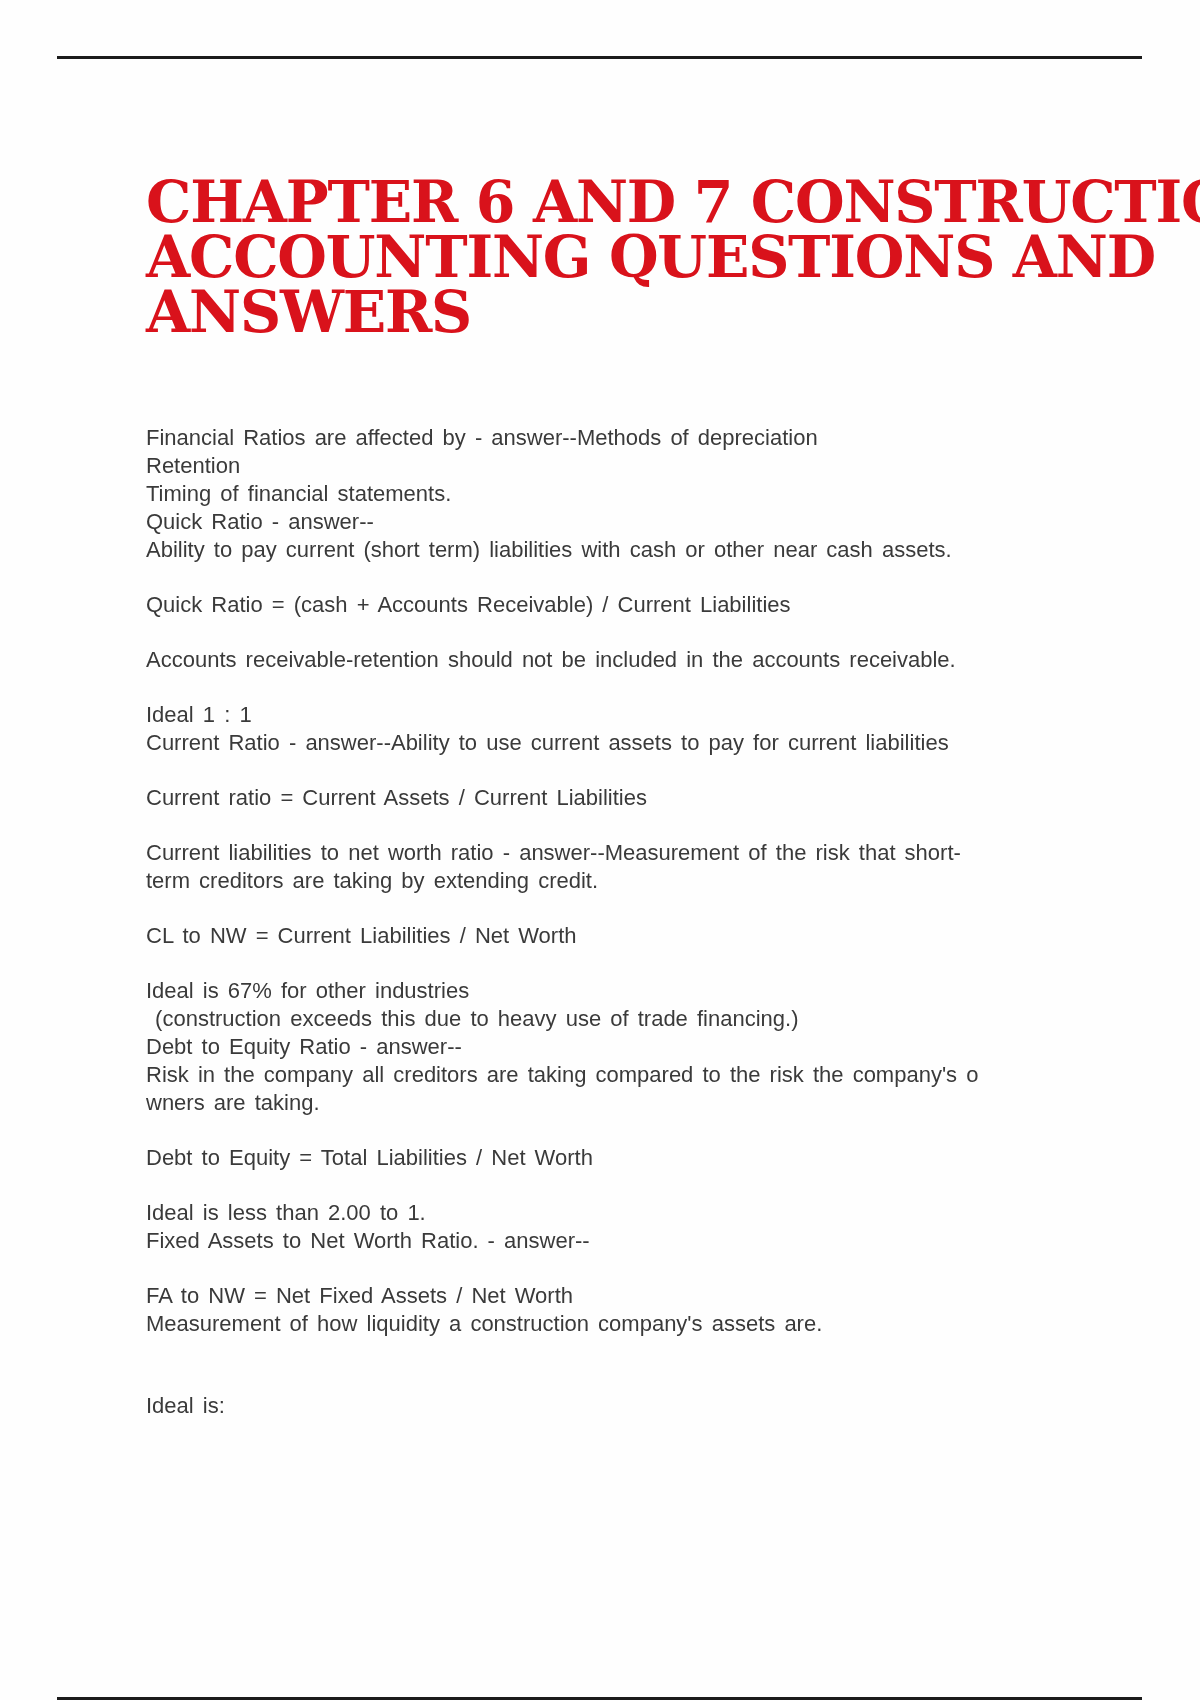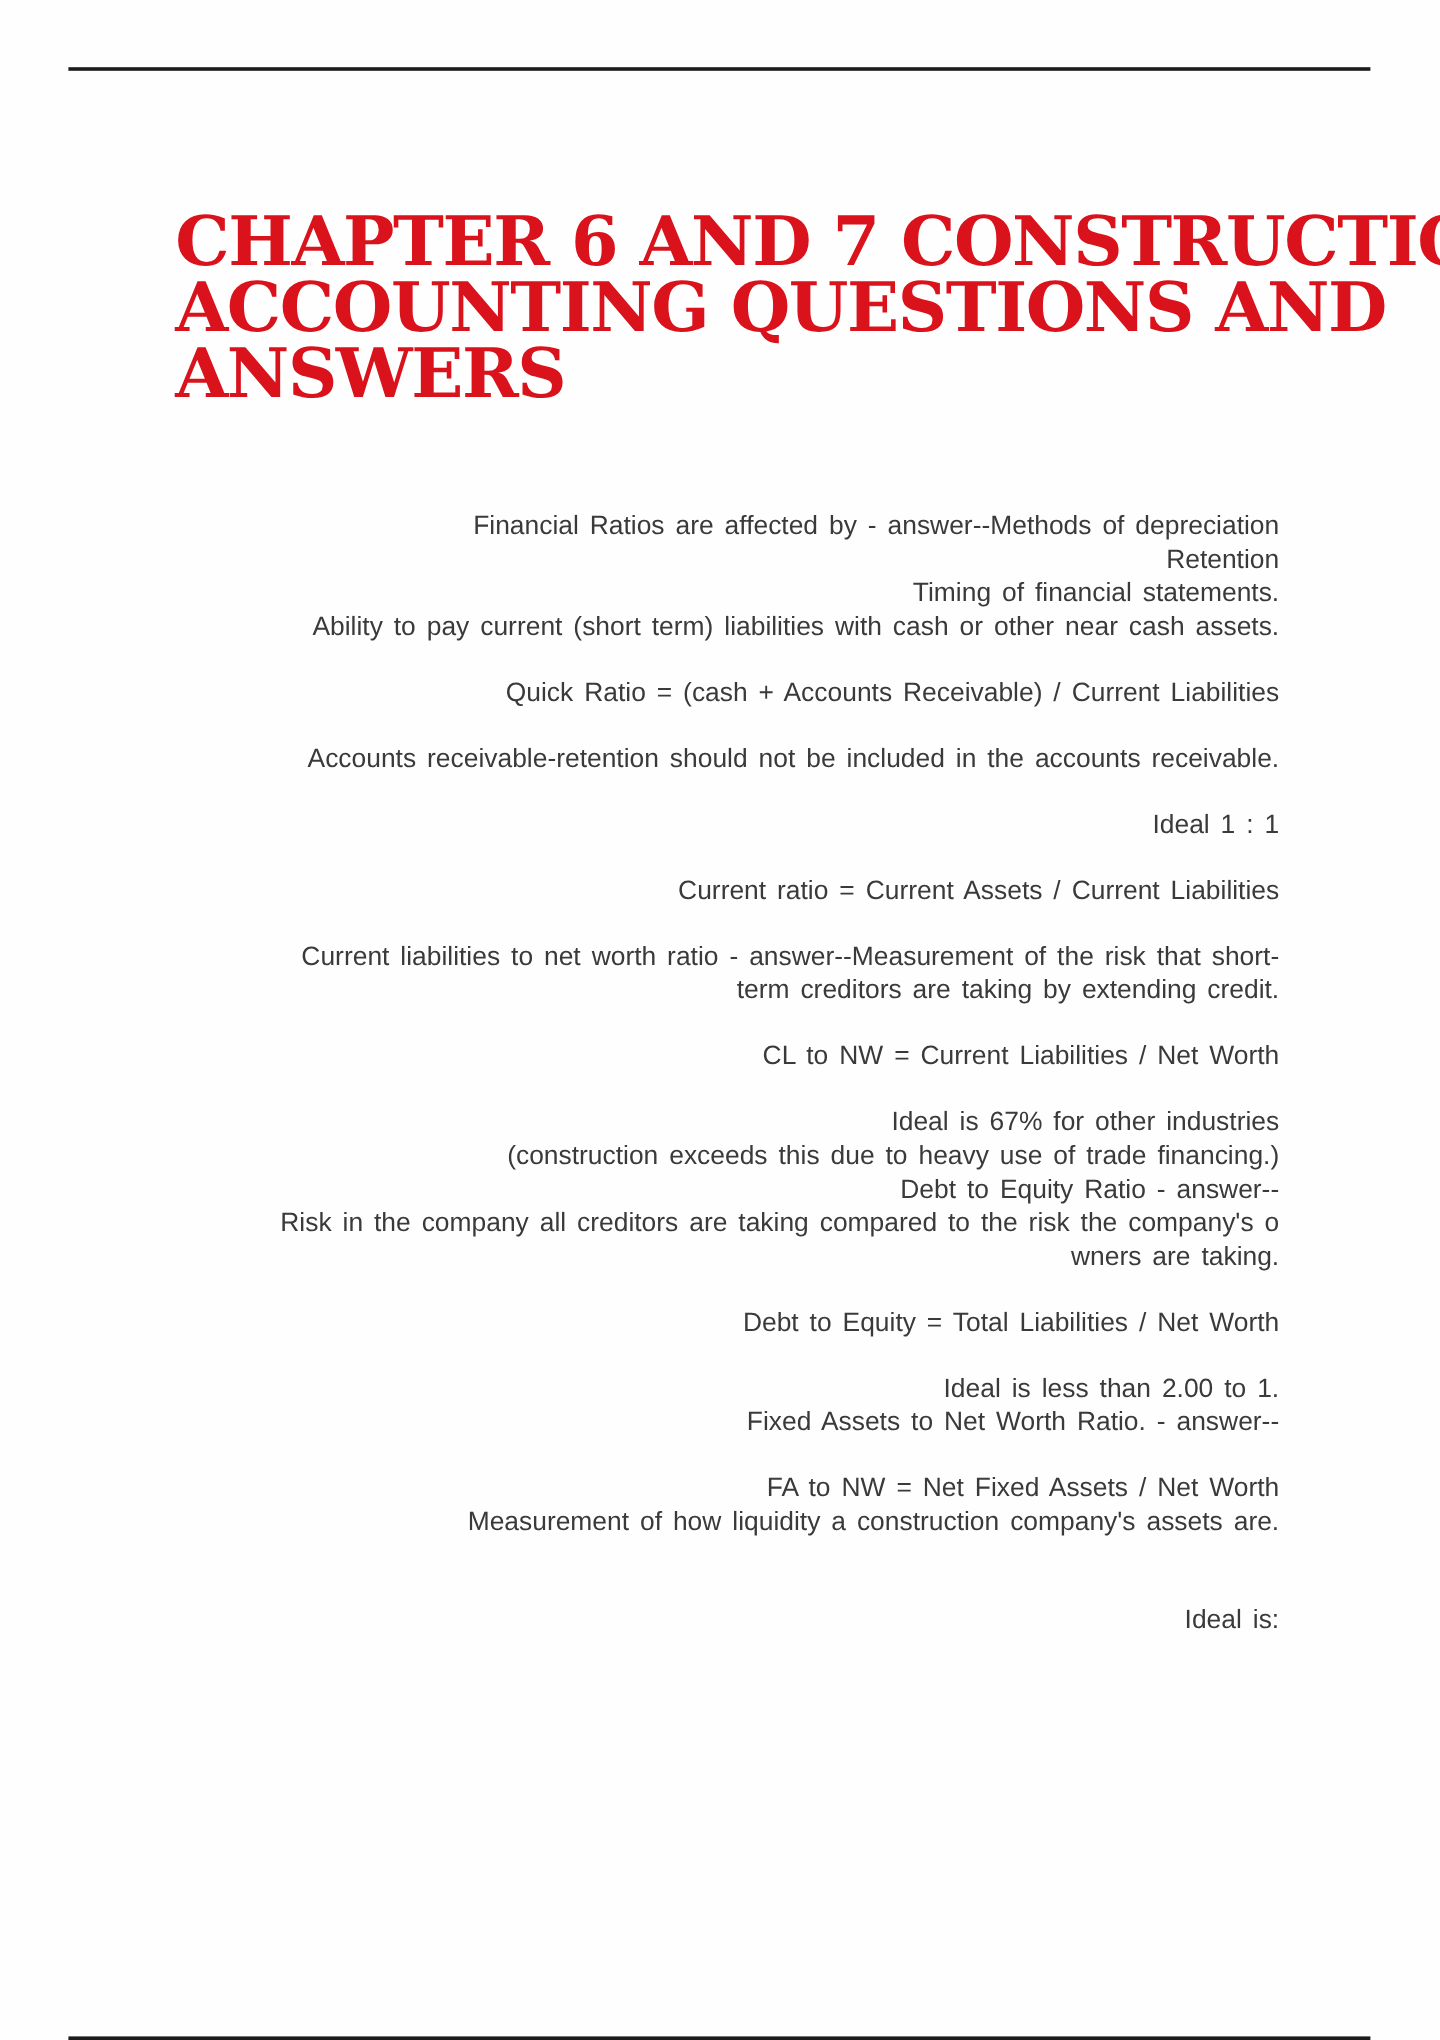--- a/index.html
+++ b/index.html
@@ -46,46 +46,47 @@
     font-family: "Liberation Sans", "DejaVu Sans", sans-serif;
     font-size: 22px;
     color: #3a3a3a;
   }
   .content .ln {
     display: block;
     white-space: pre;
     height: 28px;
     line-height: 28px;
     word-spacing: 3px;
-    text-align: right;
   }
   .content .gap { display: block; height: 27px; }
 </style>
 </head>
 <body>
 
 <div class="rule rule-top"></div>
 
 <h1 class="title">
   <span class="line">CHAPTER 6 AND 7 CONSTRUCTION</span>
   <span class="line">ACCOUNTING QUESTIONS AND</span>
   <span class="line">ANSWERS</span>
 </h1>
 
 <div class="content">
   <span class="ln">Financial Ratios are affected by - answer--Methods of depreciation</span>
   <span class="ln">Retention</span>
   <span class="ln">Timing of financial statements.</span>
+  <span class="ln">Quick Ratio - answer--</span>
   <span class="ln">Ability to pay current (short term) liabilities with cash or other near cash assets.</span>
   <span class="gap"></span>
   <span class="ln">Quick Ratio = (cash + Accounts Receivable) / Current Liabilities</span>
   <span class="gap"></span>
   <span class="ln">Accounts receivable-retention should not be included in the accounts receivable.</span>
   <span class="gap"></span>
   <span class="ln">Ideal 1 : 1</span>
+  <span class="ln">Current Ratio - answer--Ability to use current assets to pay for current liabilities</span>
   <span class="gap"></span>
   <span class="ln">Current ratio = Current Assets / Current Liabilities</span>
   <span class="gap"></span>
   <span class="ln">Current liabilities to net worth ratio - answer--Measurement of the risk that short-</span>
   <span class="ln">term creditors are taking by extending credit.</span>
   <span class="gap"></span>
   <span class="ln">CL to NW = Current Liabilities / Net Worth</span>
   <span class="gap"></span>
   <span class="ln">Ideal is 67% for other industries</span>
   <span class="ln"> (construction exceeds this due to heavy use of trade financing.)</span>

